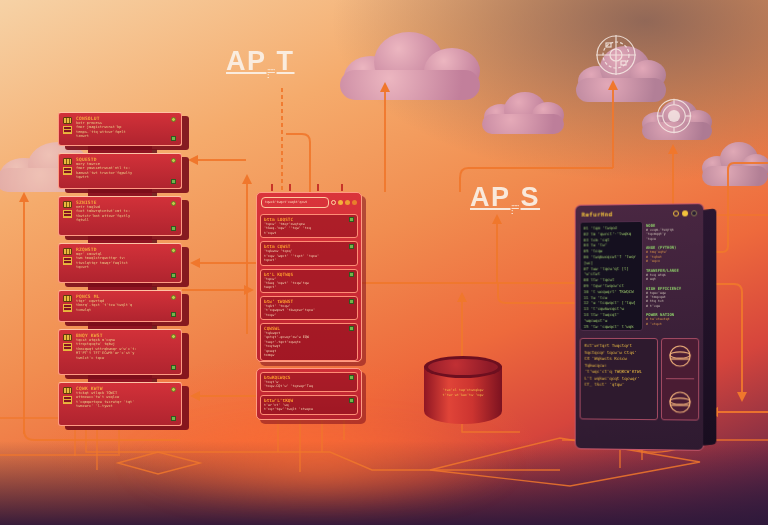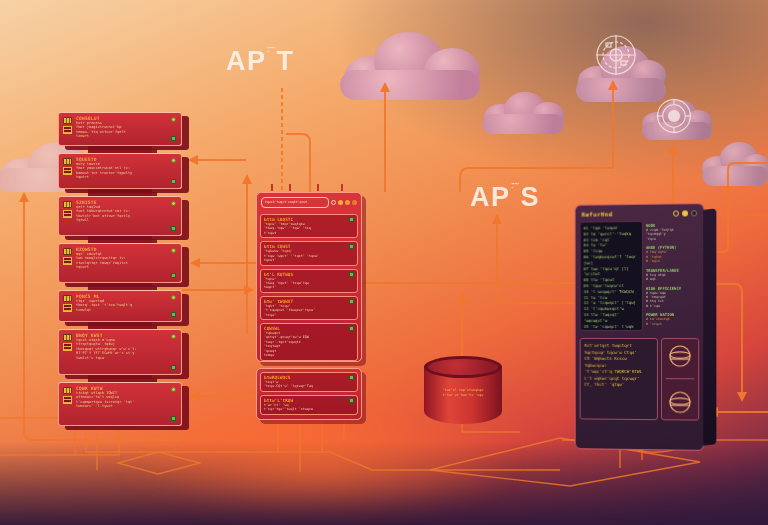--- a/index.html
+++ b/index.html
@@ -15,21 +15,21 @@
   .ln{stroke:#f0772c;stroke-width:2;fill:none;stroke-opacity:.92;}
   .thin{stroke-width:1.4;stroke-opacity:.85;}
   .dash{stroke-dasharray:4 3;}
   .tick{stroke:#c83428;stroke-width:2;}
   
   .cloud{position:absolute;z-index:1;}
   .cloud .p{position:absolute;border-radius:50%;background:radial-gradient(circle at 35% 28%, var(--c1), var(--c2) 78%);}
   .cloud .base{border-radius:20px;}
   .compass{position:absolute;z-index:3;opacity:.85;}
   
-  .biglabel{position:absolute;z-index:4;color:rgba(250,241,231,.92);font-weight:700;font-size:27px;letter-spacing:1.5px;display:flex;align-items:flex-start;}
+  .biglabel{position:absolute;z-index:4;color:rgba(250,241,231,.92);font-weight:700;font-size:27px;letter-spacing:1.5px;display:flex;align-items:flex-end;text-decoration:underline;}
   .icol{display:inline-block;width:8px;font-size:4.2px;line-height:1.05;word-break:break-all;white-space:normal;letter-spacing:0;margin:0 1px;opacity:.95;}
   
   .stack{position:absolute;left:58px;top:112px;width:124px;z-index:4;}
   .module{position:relative;background:linear-gradient(180deg,#d23139,#b0242f);border:1px solid #ff9b84;border-top-color:#ffc3a4;border-radius:3px;box-shadow:7px 4px 0 rgba(122,12,26,.9);display:flex;gap:3px;padding:3px 4px;box-sizing:border-box;}
   .joint{width:64px;height:7px;margin:0 auto;background:#8e1422;box-shadow:5px 3px 0 rgba(90,8,20,.8);}
   .micons{width:10px;display:flex;flex-direction:column;gap:2px;padding-top:1px;}
   .chip{width:9px;height:7px;border-radius:1px;background:repeating-linear-gradient(90deg,#e8b93c 0 2px,#8a5a14 2px 3px);border:1px solid #5f3c0c;box-sizing:border-box;}
   .grid{width:9px;height:8px;border:1px solid #e8b93c;box-sizing:border-box;background:repeating-linear-gradient(0deg,rgba(232,185,60,.9) 0 1px,rgba(125,16,32,.9) 1px 3px);}
   .mtext{flex:1;min-width:0;overflow:hidden;font-family:"DejaVu Sans Mono",monospace;}
   .mtitle{color:#f5a93e;font-weight:700;font-size:4.6px;letter-spacing:.2px;white-space:nowrap;overflow:hidden;}

